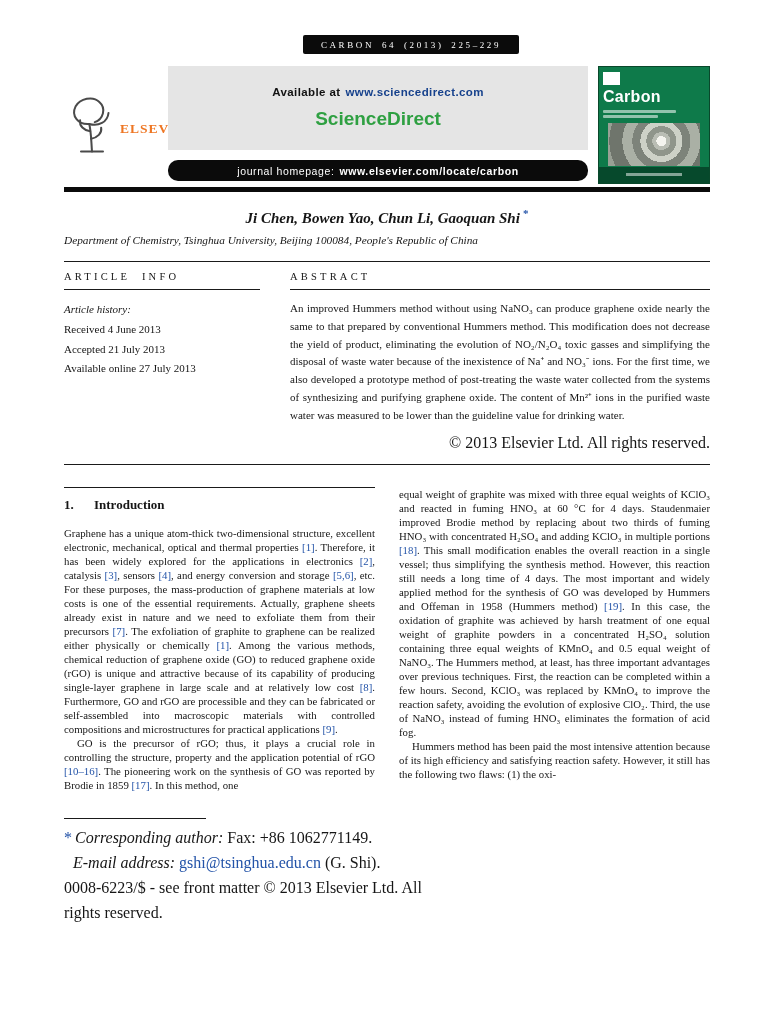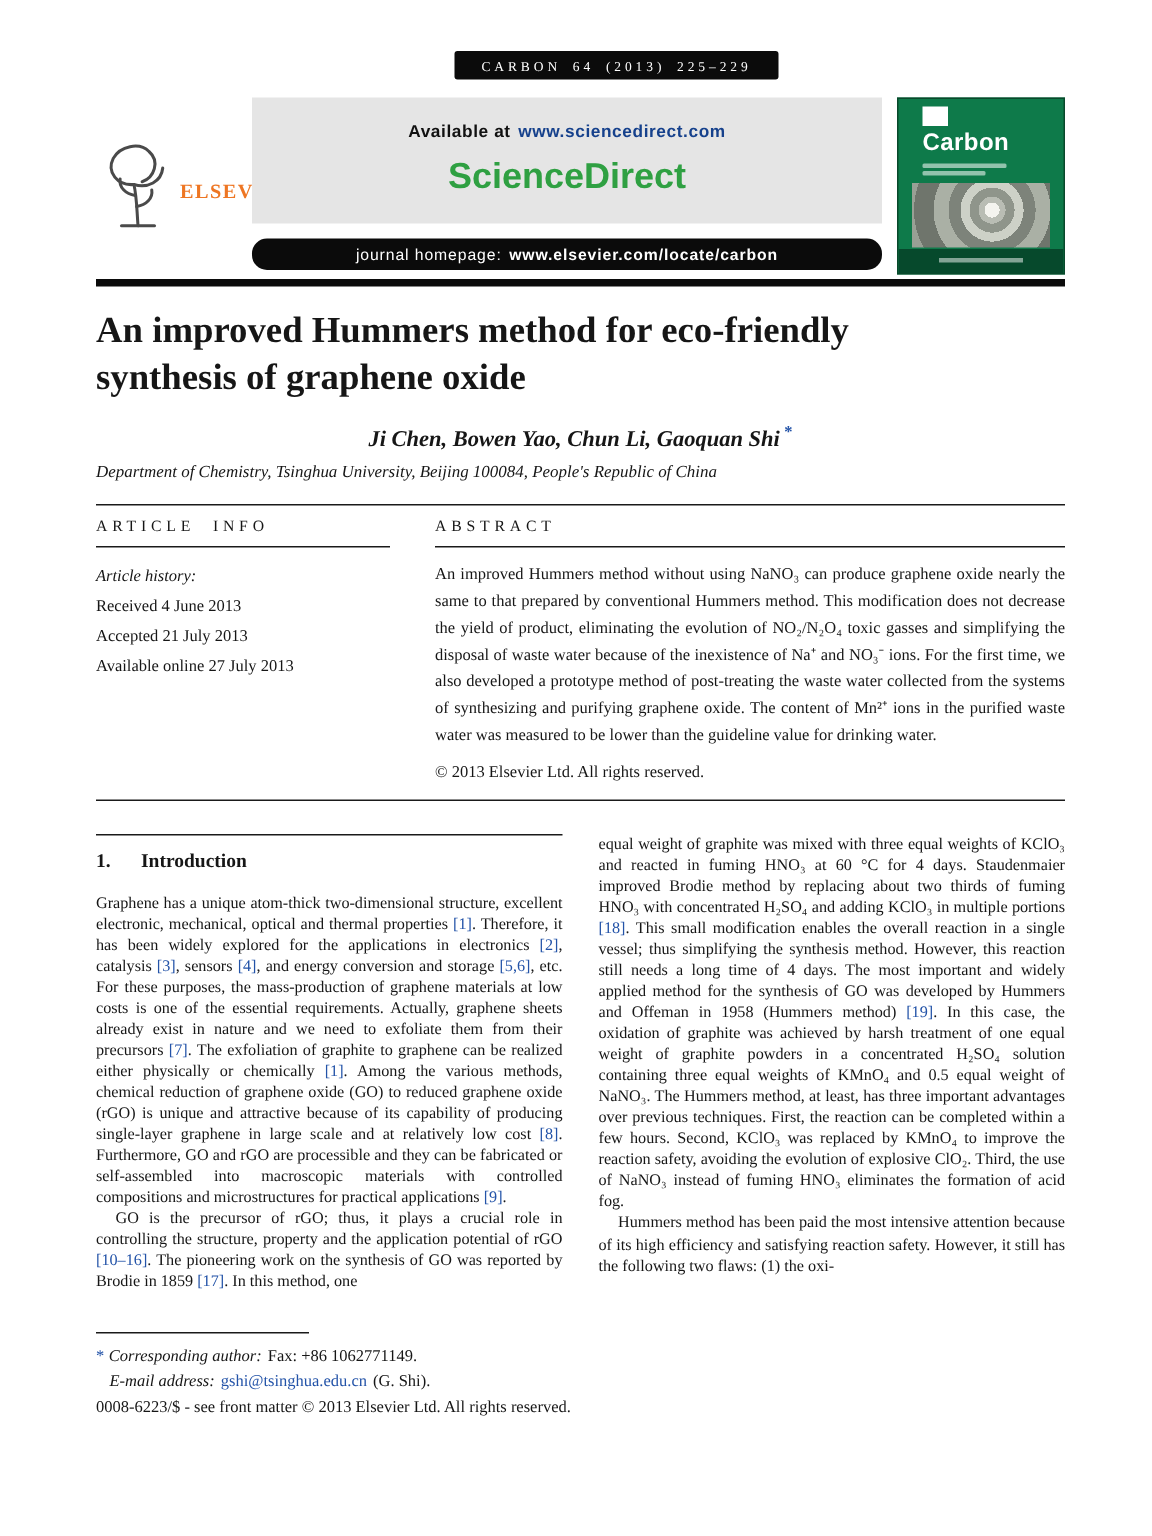--- a/index.html
+++ b/index.html
@@ -25,33 +25,33 @@
   .elsevier-block { width: 96px; flex: none; display: flex; flex-direction: row; align-items: center; padding-top: 2px; }
   .elsevier-word { font-weight: 700; color: var(--elsevier-orange, #ee7623); font-size: 13.5px; letter-spacing: 1px; margin-top: 5px; }
   .center-block { flex: 1; display: flex; flex-direction: column; margin: 0 10px 0 8px; }
   .gray-box {
     background: var(--header-gray, #e5e5e5); height: 84px;
     display: flex; flex-direction: column; align-items: center; justify-content: center; gap: 10px;
   }
   .available-line { font-family: "Liberation Sans", sans-serif; font-size: 11.5px; font-weight: 700; letter-spacing: .4px; color:#111; }
   .available-line .label { margin-right: 5px; }
   .available-line .url { color: #16418c; }
-  .sd-logo { font-family: "Liberation Sans", sans-serif; font-weight: 700; font-size: 24px; color: var(--sciencedirect-green, #2fa042); }
+  .sd-logo { font-family: "Liberation Sans", sans-serif; font-weight: 700; font-size: 19px; color: var(--sciencedirect-green, #2fa042); }
   .homepage-bar {
     margin-top: 10px; background: var(--bar-black, #0b0b0b); color: #fff;
     font-family: "Liberation Sans", sans-serif; font-size: 10.5px; letter-spacing: .6px;
     text-align: center; padding: 5px 0 4px; border-radius: 10px;
   }
   .homepage-bar .label { margin-right: 5px; }
   .homepage-bar .url { font-weight: 700; }
 
   
   .cover { width: 112px; height: 118px; flex: none; position: relative; overflow: hidden;
            background: var(--cover-green, #0e7a4a); border: 1px solid #09482b; }
-  .cover-top { position: relative; padding: 5px 16px 0; z-index: 2; }
+  .cover-top { position: relative; padding: 5px 4px 0; z-index: 2; }
   .cover-badge { width: 17px; height: 13px; background: #fff; margin-bottom: 3px; }
   .cover-title { color: #fff; font-family: "Liberation Sans", sans-serif; font-weight: 700; font-size: 16px; letter-spacing: .3px; }
   .cover-sub { height: 3px; background: rgba(255,255,255,.55); width: 72%; margin-top: 4px; border-radius: 1px; }
   .cover-sub.s2 { width: 54%; margin-top: 2px; }
   .cover-art {
     position: absolute; left: 9px; right: 9px; top: 56px; bottom: 17px; z-index: 1;
     background: radial-gradient(circle at 58% 42%,
       #f4f4ef 0 5px, #b9bdb4 5px 9px, #8f958b 9px 15px, #cdd1c7 15px 21px,
       #7d837a 21px 29px, #aab0a5 29px 39px, #6f756c 39px 52px, #99a095 52px 70px);
   }
@@ -71,34 +71,34 @@
 
   
   .ia-section { display: flex; gap: 30px; padding-top: 9px; padding-bottom: 12px; }
   .info-col { width: 196px; flex: none; }
   .abs-col { flex: 1; }
   .sec-heading { font-size: 10.5px; letter-spacing: 3.2px; word-spacing: 6px; margin-bottom: 7px; }
   .col-rule { height: 1px; background: #1a1a1a; margin-bottom: 10px; }
   .history-label { font-style: italic; font-size: 11px; line-height: 1.8; }
   .history-item { font-size: 11px; line-height: 1.8; }
   .abstract-text { margin: 0; font-size: 11px; line-height: 1.62; text-align: justify; }
-  .copyright { font-size: 11px; margin-top: 9px; }
+  .copyright { text-align: right; font-size: 16px; margin-top: 9px; }
 
   
   .body-cols { display: flex; gap: 24px; margin-top: 22px; }
   .col { width: 311px; flex: none; }
   .intro-rule { height: 1px; background: #1a1a1a; margin-bottom: 9px; }
   .intro-heading { font-size: 13px; font-weight: 700; margin-bottom: 13px; display: flex; }
   .intro-heading .num { width: 30px; flex: none; }
   .body-par { margin: 0; font-size: 10.8px; line-height: 1.3; text-align: justify; }
   .body-par + .body-par { text-indent: 13px; }
   .cite { color: var(--link-blue, #2353a8); }
 
   
-  .footnote { margin-top: 26px; width: 370px; font-size: 11px; line-height: 1.55; }
+  .footnote { margin-top: 26px; width: 370px; font-size: 16px; line-height: 1.55; }
   .fn-rule { width: 142px; height: 1px; background: #1a1a1a; margin-bottom: 7px; }
   .fn-line .it { font-style: italic; }
   .fn-line.indent { padding-left: 9px; }
   .fn-mark { color: var(--link-blue, #2353a8); margin-right: 3px; }
   .link { color: var(--link-blue, #2353a8); }
   .sp { margin-right: 4px; }
 </style>
 </head>
 <body>
 
@@ -146,21 +146,20 @@
       </div>
       <div class="cover-art"></div>
       <div class="cover-bottom">
           <i></i>
         </div>
     </div>
   </div>
 
   <div class="thick-rule"></div>
 
-  <h1 class="title" style="margin:14px 0 0;">An improved Hummers method for eco-friendly synthesis of graphene oxide</h1>
   <div class="authors">
     <span>Ji Chen, Bowen Yao, Chun Li, Gaoquan Shi</span><span class="mark">*</span>
   </div>
   <div class="affiliation">Department of Chemistry, Tsinghua University, Beijing 100084, People's Republic of China</div>
 
   <div class="rule full"></div>
 
   <div class="ia-section">
     <div class="info-col">
       <div class="sec-heading">ARTICLE INFO</div>

